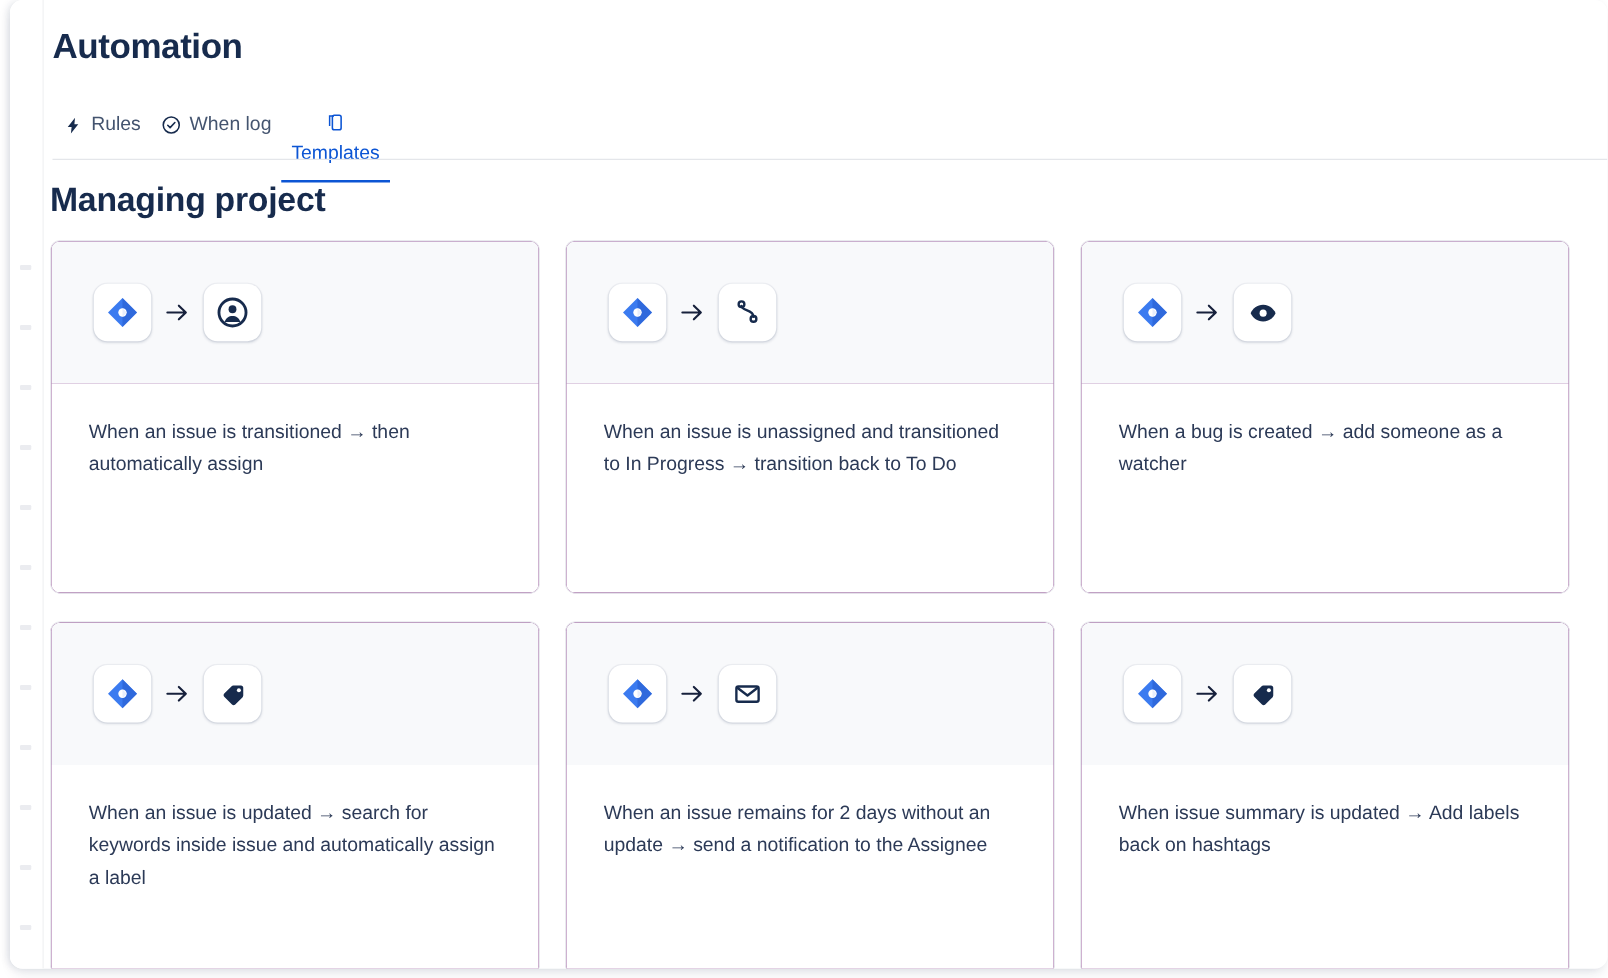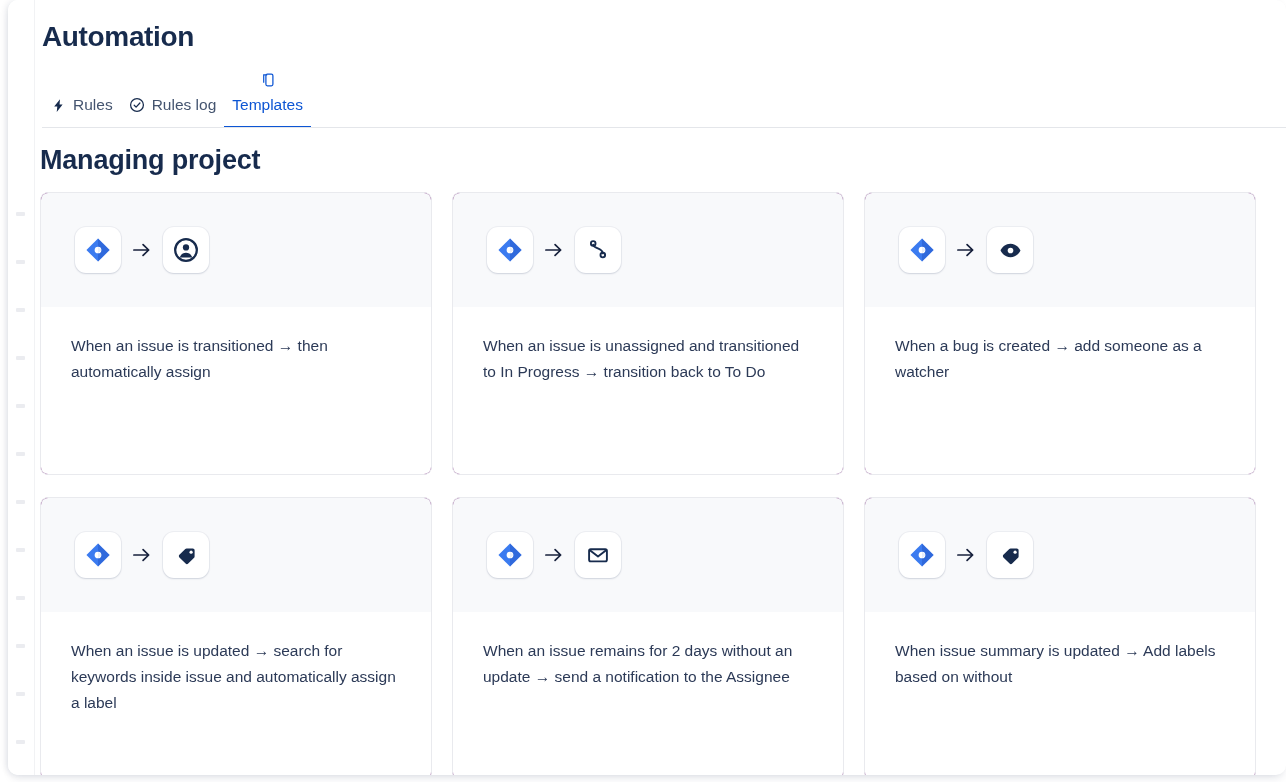--- a/index.html
+++ b/index.html
@@ -69,21 +69,21 @@
   }
 
   
   .tabs {
     position: absolute;
     left: 8px;
     top: 90px;
     right: 0px;
     height: 38px;
     display: flex;
-    align-items: flex-end;
+    align-items: flex-start;
     gap: 0px;
   }
   .tab {
     display: flex;
     align-items: center;
     gap: 7px;
     padding: 0 8px 11px 8px;
     font-size: 15.5px;
     line-height: 20px;
     color: #44546f;
@@ -225,21 +225,21 @@
         <span>Rules</span>
       </div>
 
       <div class="tab">
         <span class="tab-icon">
           <svg width="16" height="16" viewBox="0 0 16 16" aria-hidden="true">
             <circle cx="8" cy="8" r="6.4" fill="none" stroke="#172b4d" stroke-width="1.25"></circle>
             <path d="M5.2 8.2 7.1 10.1 10.9 6" fill="none" stroke="#172b4d" stroke-width="1.25" stroke-linecap="round" stroke-linejoin="round"></path>
           </svg>
         </span>
-        <span>Rules log</span>
+        <span>When log</span>
       </div>
 
       <div class="tab active">
         <span class="tab-icon">
           <svg width="16" height="16" viewBox="0 0 16 16" aria-hidden="true">
             <path d="M3.1 2.2h4.1v1.2H4.3v7.3H3.1Z" fill="#0c55d4"></path>
             <rect x="5.9" y="2.2" width="7.0" height="11.6" rx="1.5" fill="none" stroke="#0c55d4" stroke-width="1.25"></rect>
           </svg>
         </span>
         <span>Templates</span>
@@ -406,20 +406,20 @@
             </svg>
           </span>
           <span class="icon-chip">
             <svg width="26" height="26" viewBox="0 0 26 26" aria-hidden="true">
               <path d="M13.6 6.4h6.2c1 0 1.8.8 1.8 1.8v6.2c0 .5-.2.9-.5 1.3l-5.9 5.9c-.7.7-1.9.7-2.6 0l-6.2-6.2c-.7-.7-.7-1.9 0-2.6l5.9-5.9c.3-.3.8-.5 1.3-.5Z" fill="#172b4d"></path>
               <circle cx="18.1" cy="10.2" r="1.6" fill="#ffffff"></circle>
             </svg>
           </span>
         </div>
         <div class="tpl-card-body">
-          <div class="tpl-text">When issue summary is updated → Add labels based on without</div>
+          <div class="tpl-text">When issue summary is updated → Add labels back on hashtags</div>
         </div>
       </div>
 
     </div>
 
   </div>
 </div>
 
 </body></html>

